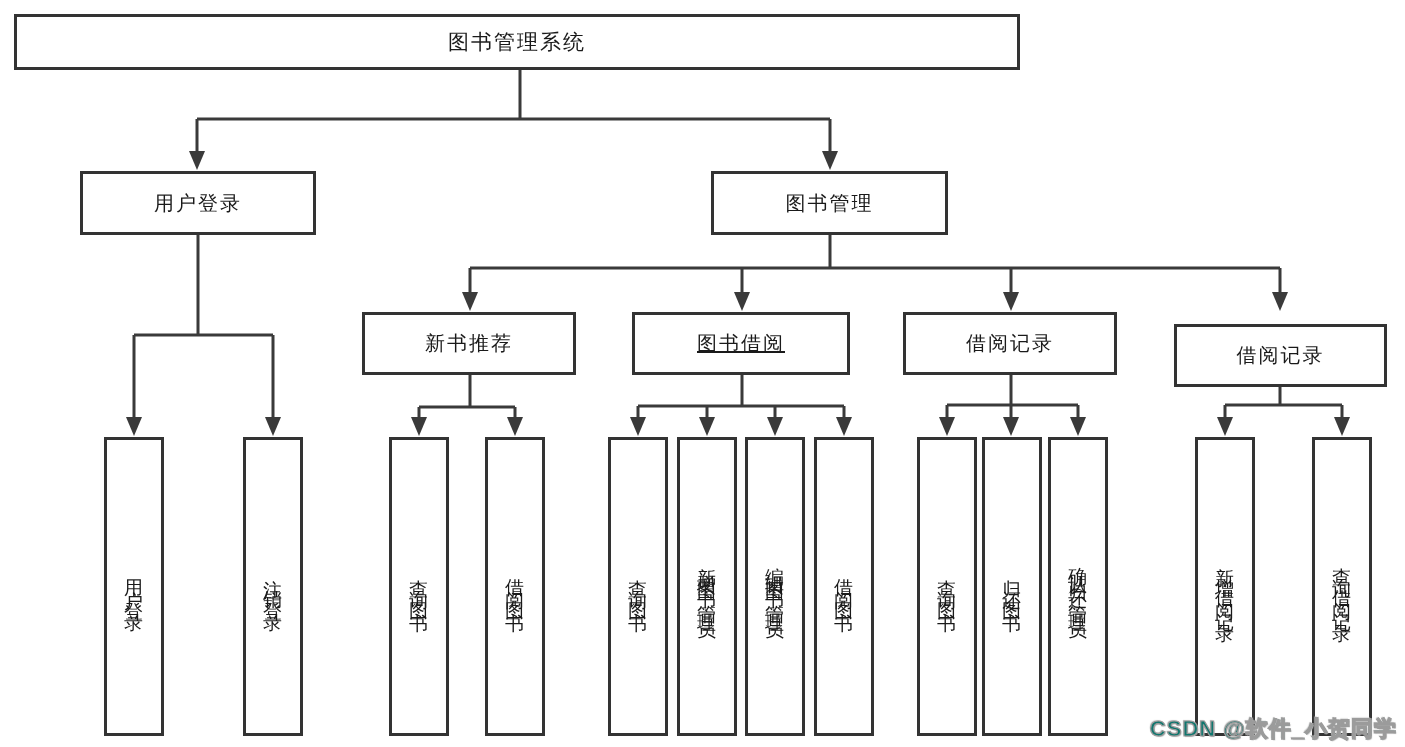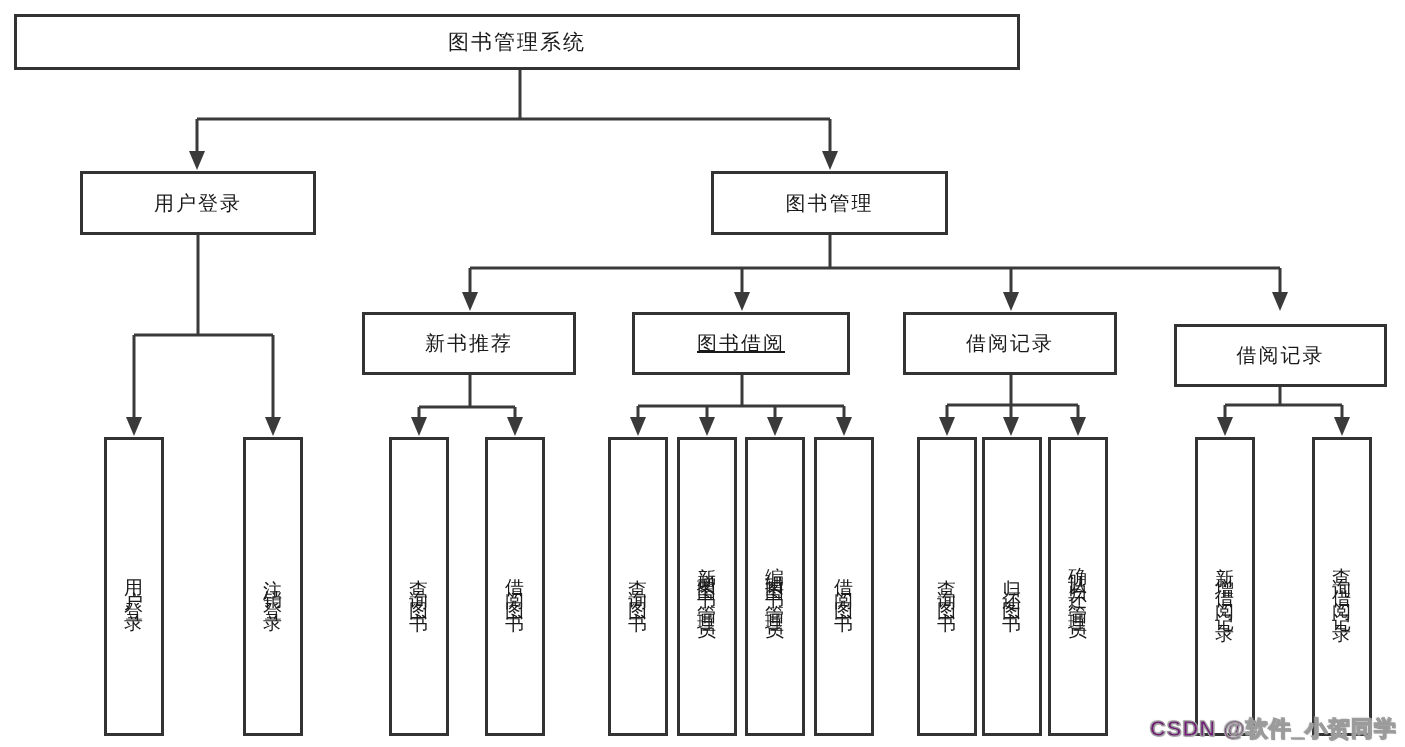--- a/index.html
+++ b/index.html
@@ -44,21 +44,21 @@
   #v5{left:608px;}  #v6{left:677px;}  #v7{left:745px;}  #v8{left:814px;}
   #v9{left:917px;}  #v10{left:982px;} #v11{left:1048px;}
   #v12{left:1195px;} #v13{left:1312px;}
   #watermark{
     position:absolute;
     right:8px;bottom:3px;
     z-index:5;
     font-size:22px;
     font-weight:700;
     letter-spacing:1px;
-    color:#701a75;
+    color:#0f766e;
     -webkit-text-stroke:1.2px #9b9b9b;
     text-shadow:1px 1px 1px #b5b5b5, -1px -1px 1px #c9c9c9;
     white-space:nowrap;
   }
 </style>
 </head>
 <body>
 
 <div id="stage">
 

